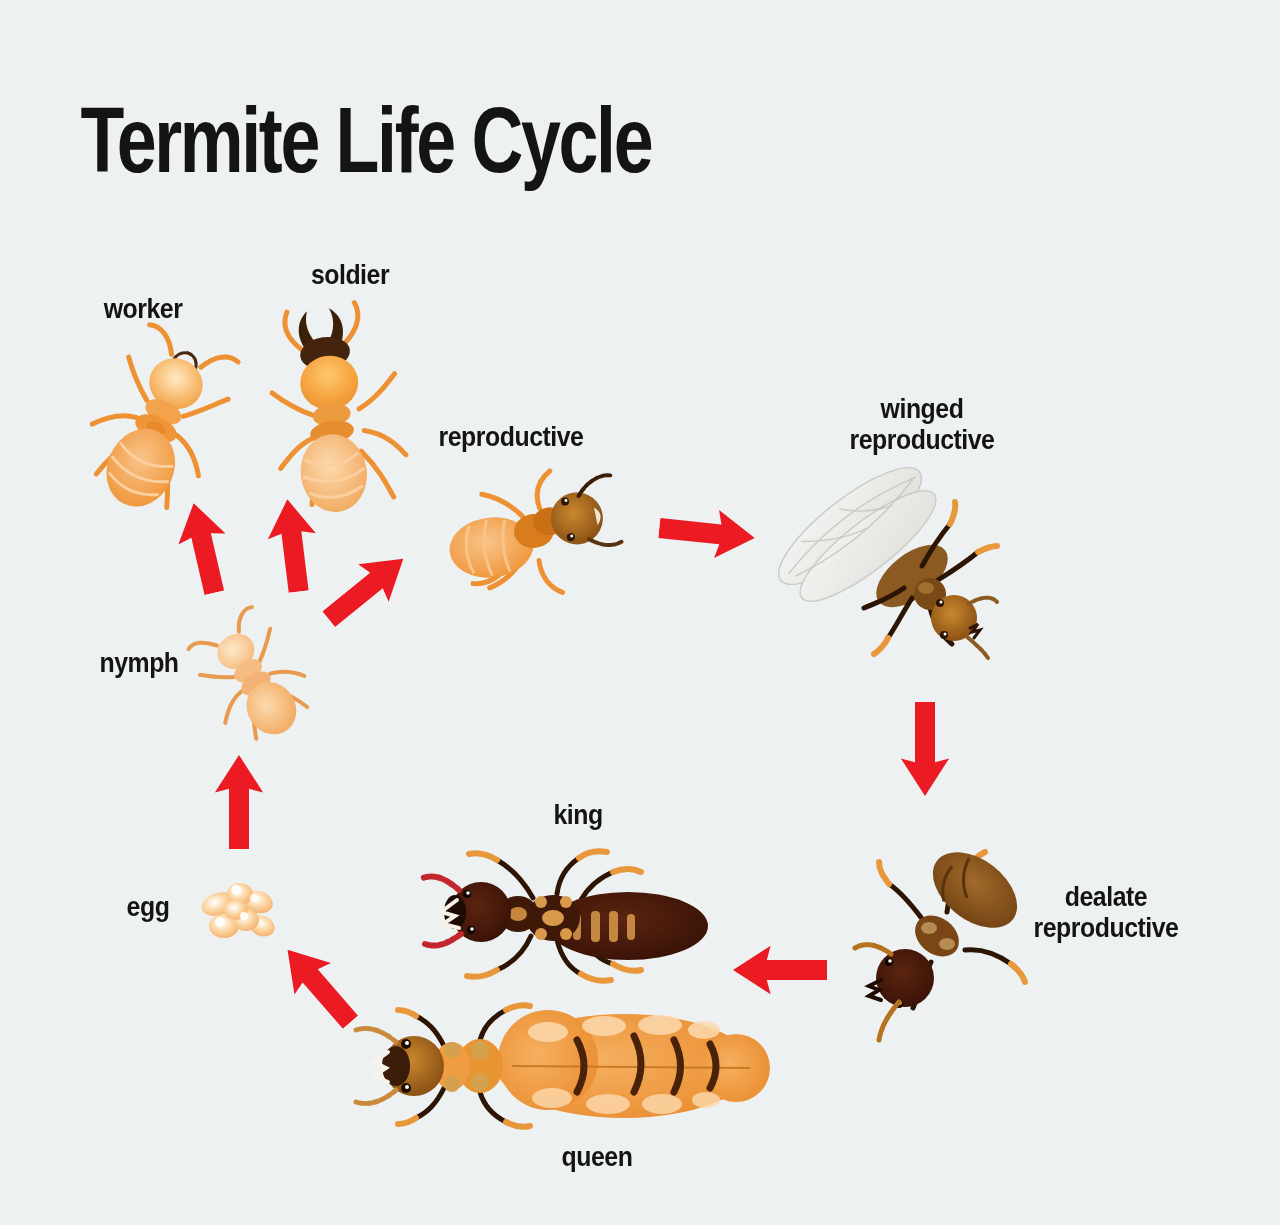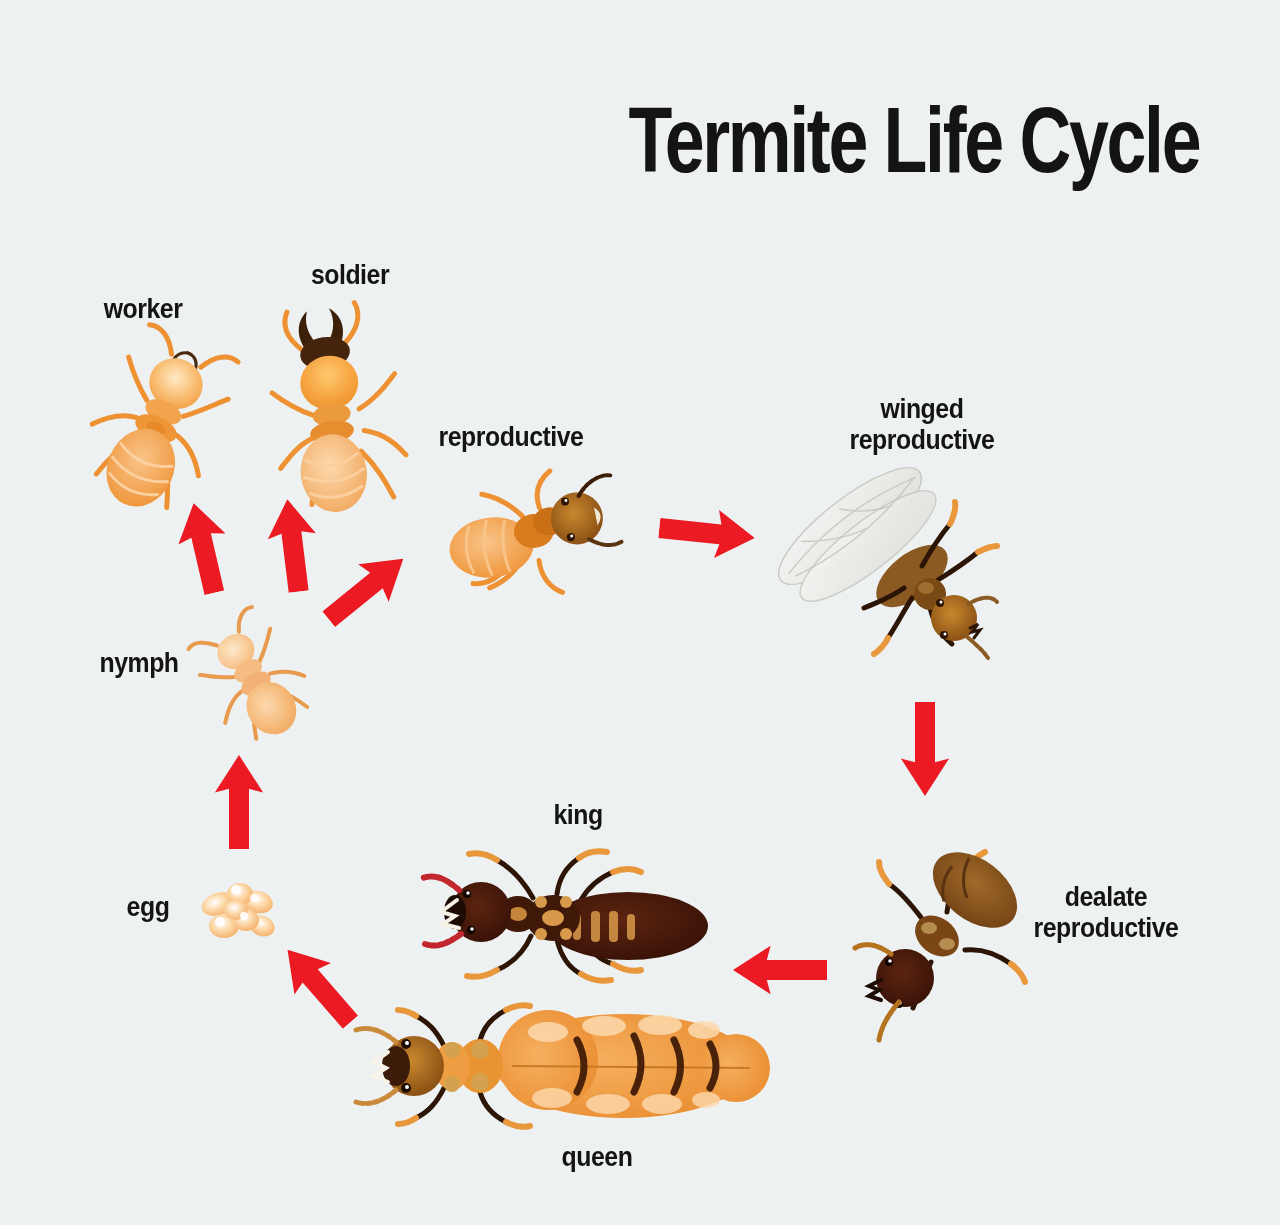--- a/index.html
+++ b/index.html
@@ -8,21 +8,21 @@
     background:var(--color-background,#eef1f1);
   }
   .canvas{
     position:relative;
     width:1280px;height:1225px;
     background:var(--color-background,#eef1f1);
     overflow:hidden;
   }
   .title{
     position:absolute;left:0;top:88px;width:1280px;
-    text-align:right;color:var(--color-text,#141414);
+    text-align:left;color:var(--color-text,#141414);
   }
   .title span{
     display:inline-block;
     font-size:92px;font-weight:bold;letter-spacing:-3px;
     transform:scaleX(0.78);transform-origin:50% 50%;
     white-space:nowrap;
   }
   .lbl{
     position:absolute;
     color:var(--color-text,#141414);

